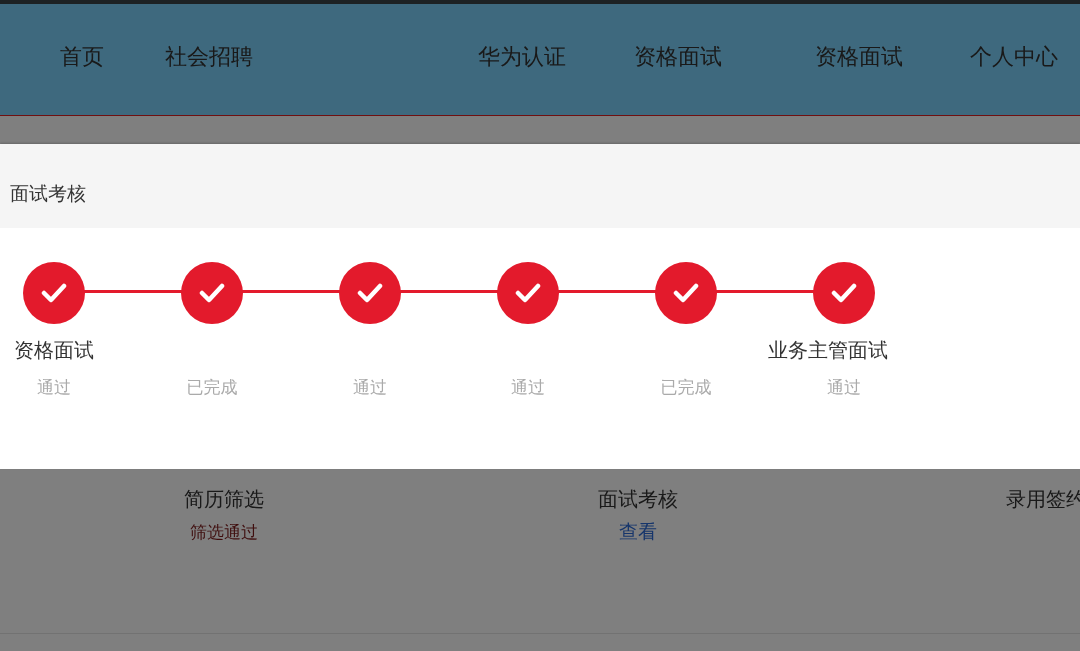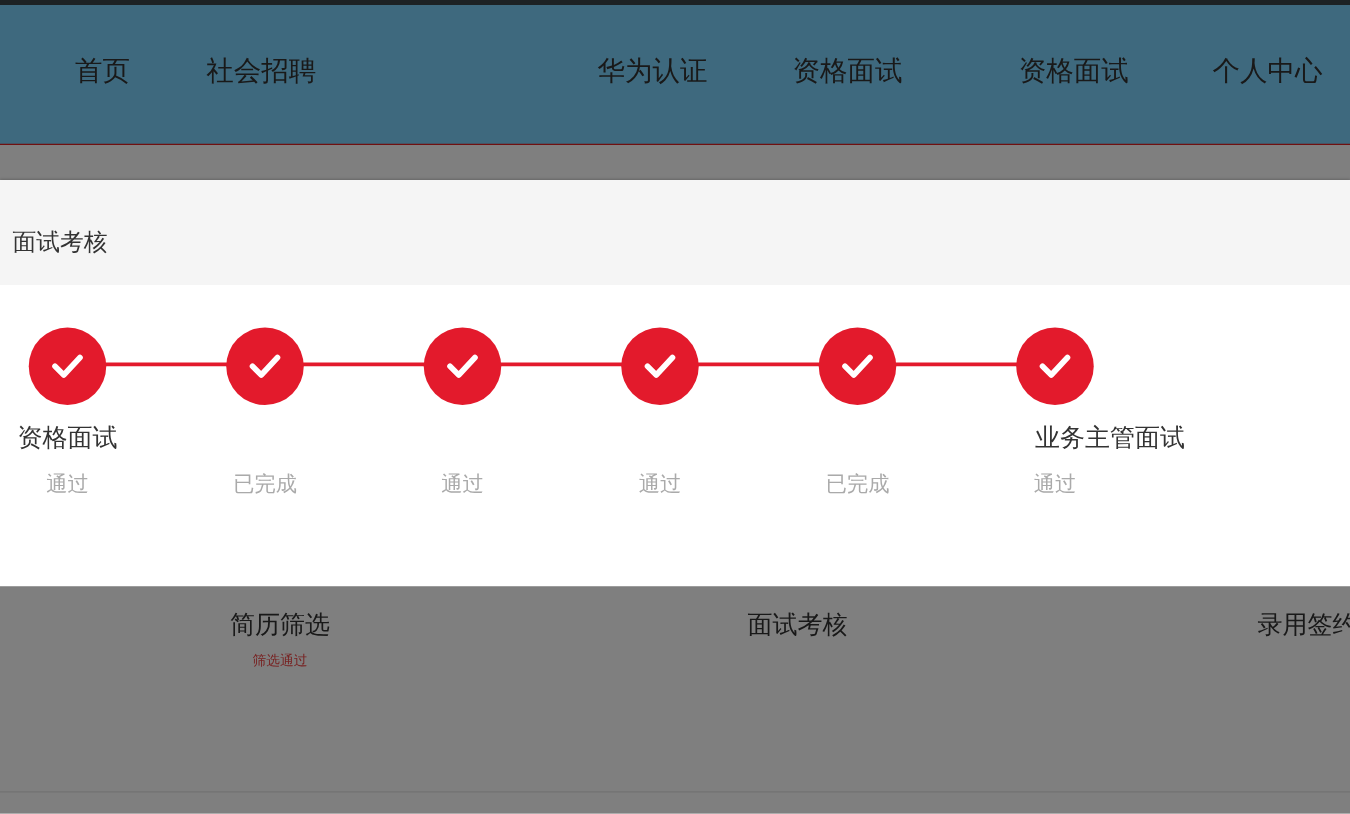--- a/index.html
+++ b/index.html
@@ -11,21 +11,21 @@
     .topbar { position: absolute; top: 0; left: 0; width: 1080px; height: 4px; background: #3a4449; }
     .nav { position: absolute; top: 4px; left: 0; width: 1080px; height: 112px; background: #7dd3fc; border-bottom: 1px solid #e02020; }
     .nav-item { position: absolute; top: 38px; font-size: 22px; color: #333; white-space: nowrap; cursor: pointer; }
     .nav-caret { display: inline-block; margin-left: 14px; width: 0; height: 0; border-left: 5px solid transparent; border-right: 5px solid transparent; border-top: 7px solid #777; vertical-align: middle; position: relative; top: -2px; }
 
     .process { position: absolute; top: 440px; left: 0; width: 992px; height: 200px; }
     .proc-step { position: absolute; text-align: center; width: 160px; }
     .proc-circle { width: 58px; height: 58px; border-radius: 50%; margin: 0 auto; background: #e31a2c; }
     .proc-circle.outline { background: #fff; border: 2px solid #ccc; }
     .proc-title { font-size: 20px; color: #333; margin-top: 18px; white-space: nowrap; }
-    .proc-sub { font-size: 11px; color: #ef4444; margin-top: 8px; }
+    .proc-sub { font-size: 17px; color: #7f1d1d; margin-top: 8px; }
     .proc-link { font-size: 19px; color: #2d6bd6; margin-top: 6px; cursor: pointer; }
     .footer-line { position: absolute; top: 633px; left: 0; width: 1080px; height: 1px; background: #e4e4e4; }
 
     
     .mask { position: absolute; inset: 0; background: rgba(0,0,0,0.5); }
 
     
     .modal { position: absolute; top: 144px; left: 0; width: 1080px; height: 325px; background: #ffffff; box-shadow: 0 -1px 2px rgba(0,0,0,0.2); }
     .modal-header { height: 84px; background: #f5f5f5; position: relative; }
     .modal-title { position: absolute; left: 10px; top: 37px; font-size: 19px; color: #333; }
@@ -51,20 +51,21 @@
 
   <div class="process">
     <div class="proc-step" style="left:144px;top:-30px">
       <div class="proc-circle"></div>
       <div class="proc-title">简历筛选</div>
       <div class="proc-sub">筛选通过</div>
     </div>
     <div class="proc-step" style="left:558px;top:-30px">
       <div class="proc-circle"></div>
       <div class="proc-title">面试考核</div>
+      <div class="proc-link">查看</div>
     </div>
     <div class="proc-step" style="left:978px;top:-30px">
       <div class="proc-circle outline"></div>
       <div class="proc-title" style="text-align:left;padding-left:28px">录用签约</div>
     </div>
   </div>
   <div class="footer-line"></div>
 </div>
 
 <div class="mask"></div>
@@ -110,16 +111,16 @@
           <path d="M3 10 L10 17 L23 3" fill="none" stroke="#fff" stroke-width="4.5" stroke-linecap="round" stroke-linejoin="round"></path>
         </svg>
       </div>
     <div class="step-status" style="left:606px">已完成</div>
 
     <div class="step-circle" style="left:813px">
         <svg width="26" height="20" viewBox="0 0 26 20">
           <path d="M3 10 L10 17 L23 3" fill="none" stroke="#fff" stroke-width="4.5" stroke-linecap="round" stroke-linejoin="round"></path>
         </svg>
       </div>
-    <div class="step-label" style="left:808px">业务主管面试</div>
+    <div class="step-label" style="left:748px">业务主管面试</div>
     <div class="step-status" style="left:764px">通过</div>
   </div>
 </div>
 
 </body></html>

